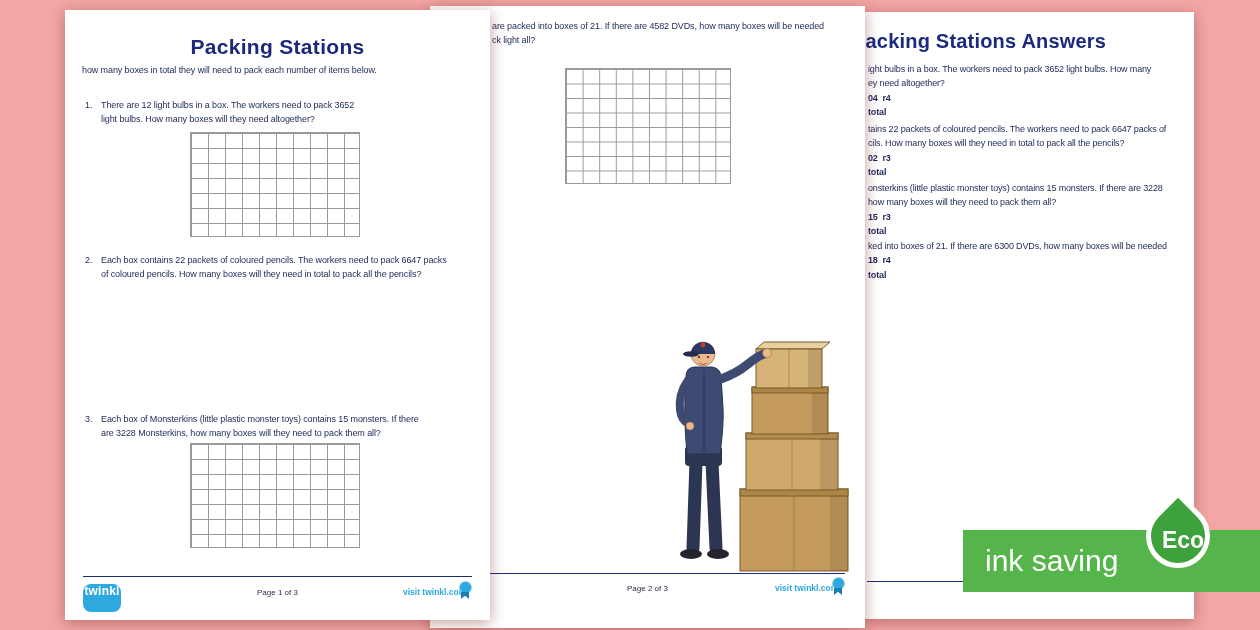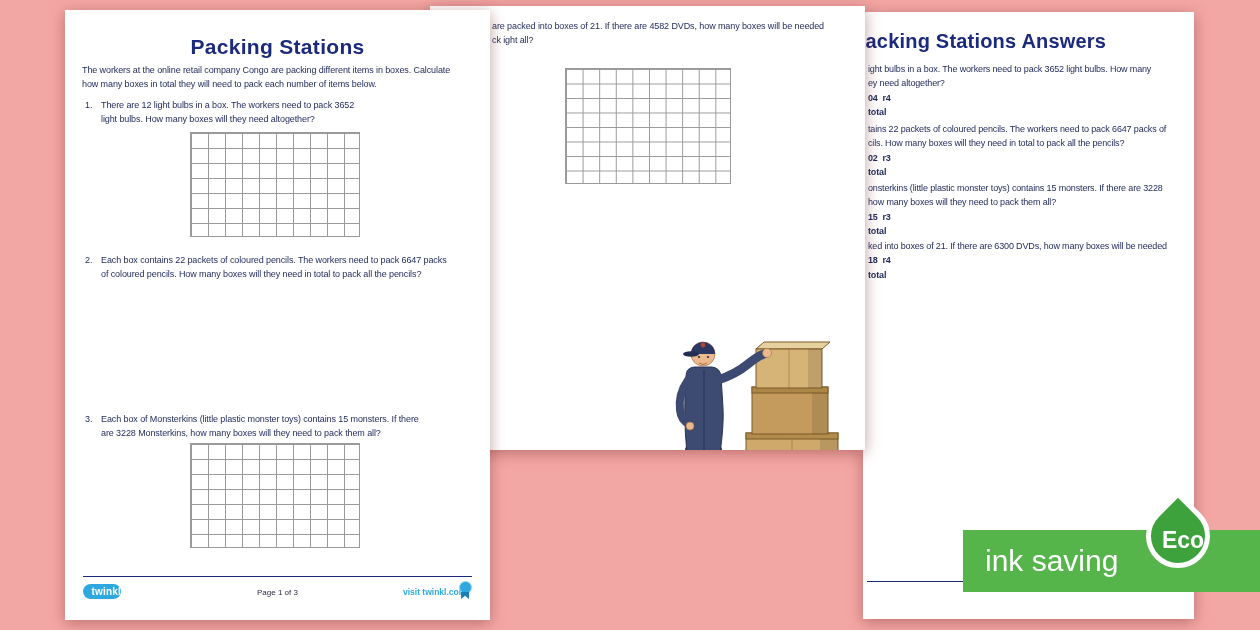--- a/index.html
+++ b/index.html
@@ -3,40 +3,40 @@
 <meta charset="utf-8">
 <style>
   * { margin:0; padding:0; box-sizing:border-box; }
   html,body { width:1260px; height:630px; overflow:hidden; }
   body { font-family:"Liberation Sans", sans-serif; }
 
   .stage { position:relative; width:1260px; height:630px; background:#f3a7a4; overflow:hidden; }
 
   .page { position:absolute; background:#ffffff; box-shadow:0 3px 14px rgba(120,45,45,.45); overflow:hidden; }
   .page-left   { left:65px;  top:10px; width:425px; height:610px; z-index:30; }
-  .page-middle { left:430px; top:6px;  width:435px; height:444px; z-index:20; }
+  .page-middle { left:430px; top:6px;  width:435px; height:622px; z-index:20; }
   .page-right  { left:863px; top:12px; width:331px; height:607px; z-index:10; }
   .p1-title { position:absolute; top:25px; left:0; width:100%; text-align:center;
               font-size:21px; font-weight:700; color:#1b2a7c; letter-spacing:.3px; }
   .bodyline { font-size:9px; line-height:13.5px; letter-spacing:-.1px; color:#1e2758; white-space:pre; }
   .intro { position:absolute; left:17px; top:54px; }
 
   .question { position:absolute; left:20px; display:flex; }
   .qnum { width:16px; font-size:9px; line-height:14px; color:#1e2758; flex:none; }
   .qlines .bodyline { line-height:14px; }
 
   .grid { position:absolute; border:1px solid #9a9a9a;
           background-image:linear-gradient(to right,#9a9a9a 1px,transparent 1px),
                            linear-gradient(to bottom,#9a9a9a 1px,transparent 1px); }
   .grid-a { background-size:17px 15px; width:170px; height:105px; left:125px; }
   .grid-b { background-size:16.6px 14.5px; width:166px; height:116px; left:135px; top:62px; }
 
   .footer-line { position:absolute; height:1px; background:#1b2a7c; }
-  .twinkl-logo { position:absolute; width:38px; height:15px; background:#2ea9df; border-radius:8px;
-                 color:#fff; font-size:10px; font-weight:700; text-align:right; line-height:15px; letter-spacing:.2px; }
+  .twinkl-logo { position:absolute; width:38px; height:28px; background:#2ea9df; border-radius:8px;
+                 color:#fff; font-size:12px; font-weight:700; text-align:center; line-height:15px; letter-spacing:.2px; }
   .page-label { position:absolute; left:0; width:100%; text-align:center; font-size:8px; color:#2a2a4a; }
   .visit { position:absolute; font-size:8.5px; font-weight:700; color:#2ea9df; white-space:pre; }
   .badge { position:absolute; width:16px; height:20px; }
   .badge .circ { width:13px; height:13px; margin:0 auto; border-radius:50%; background:#2ea9df; border:1px solid #9ad4ef; }
   .badge .rib { width:8px; height:7px; margin:-2px auto 0; background:#1b7fb5;
                 clip-path:polygon(0 0,100% 0,100% 100%,50% 55%,0 100%); }
 
   
   .q4line { position:absolute; left:62px; }
   .illustration { position:absolute; left:240px; top:328px; width:195px; height:245px; }
@@ -87,21 +87,21 @@
       <div class="bodyline">ked into boxes of 21. If there are 6300 DVDs, how many boxes will be needed</div>
       <div class="bodyline bold">18  r4</div>
       <div class="bodyline bold">total</div>
     </div>
 
     <div class="footer-line" style="left:4px; top:569px; width:120px"></div>
   </div>
 
   <div class="page page-middle">
     <div class="q4line bodyline" style="top:14px">are packed into boxes of 21. If there are 4582 DVDs, how many boxes will be needed</div>
-    <div class="q4line bodyline" style="top:28px">ck ight all?</div>
+    <div class="q4line bodyline" style="top:28px">ck light all?</div>
 
     <div class="grid grid-b"></div>
 
     <svg class="illustration" viewBox="0 0 195 245">
 
       <g stroke="#7a5a28" stroke-width="1">
         <rect x="70" y="155" width="108" height="82" fill="#c49b5d"></rect>
         <rect x="70" y="155" width="108" height="7" fill="#ab8647"></rect>
         <line x1="124" y1="162" x2="124" y2="237" stroke-opacity="0.45"></line>
         <rect x="76" y="99" width="92" height="57" fill="#cfa96b"></rect>
@@ -144,21 +144,20 @@
     <div class="badge" style="left:400px; top:571px">
         <div class="circ"></div>
         <div class="rib"></div>
       </div>
   </div>
 
   <div class="page page-left">
     <div class="p1-title">Packing Stations</div>
 
     <div class="intro">
-      <div class="bodyline">The workers at the online retail company Congo are packing different items in boxes. Calculate</div>
       <div class="bodyline">how many boxes in total they will need to pack each number of items below.</div>
     </div>
 
     <div class="question" style="top:88px">
       <div class="qnum">1.</div>
       <div class="qlines">
         <div class="bodyline">There are 12 light bulbs in a box. The workers need to pack 3652</div>
         <div class="bodyline">light bulbs. How many boxes will they need altogether?</div>
       </div>
     </div>

